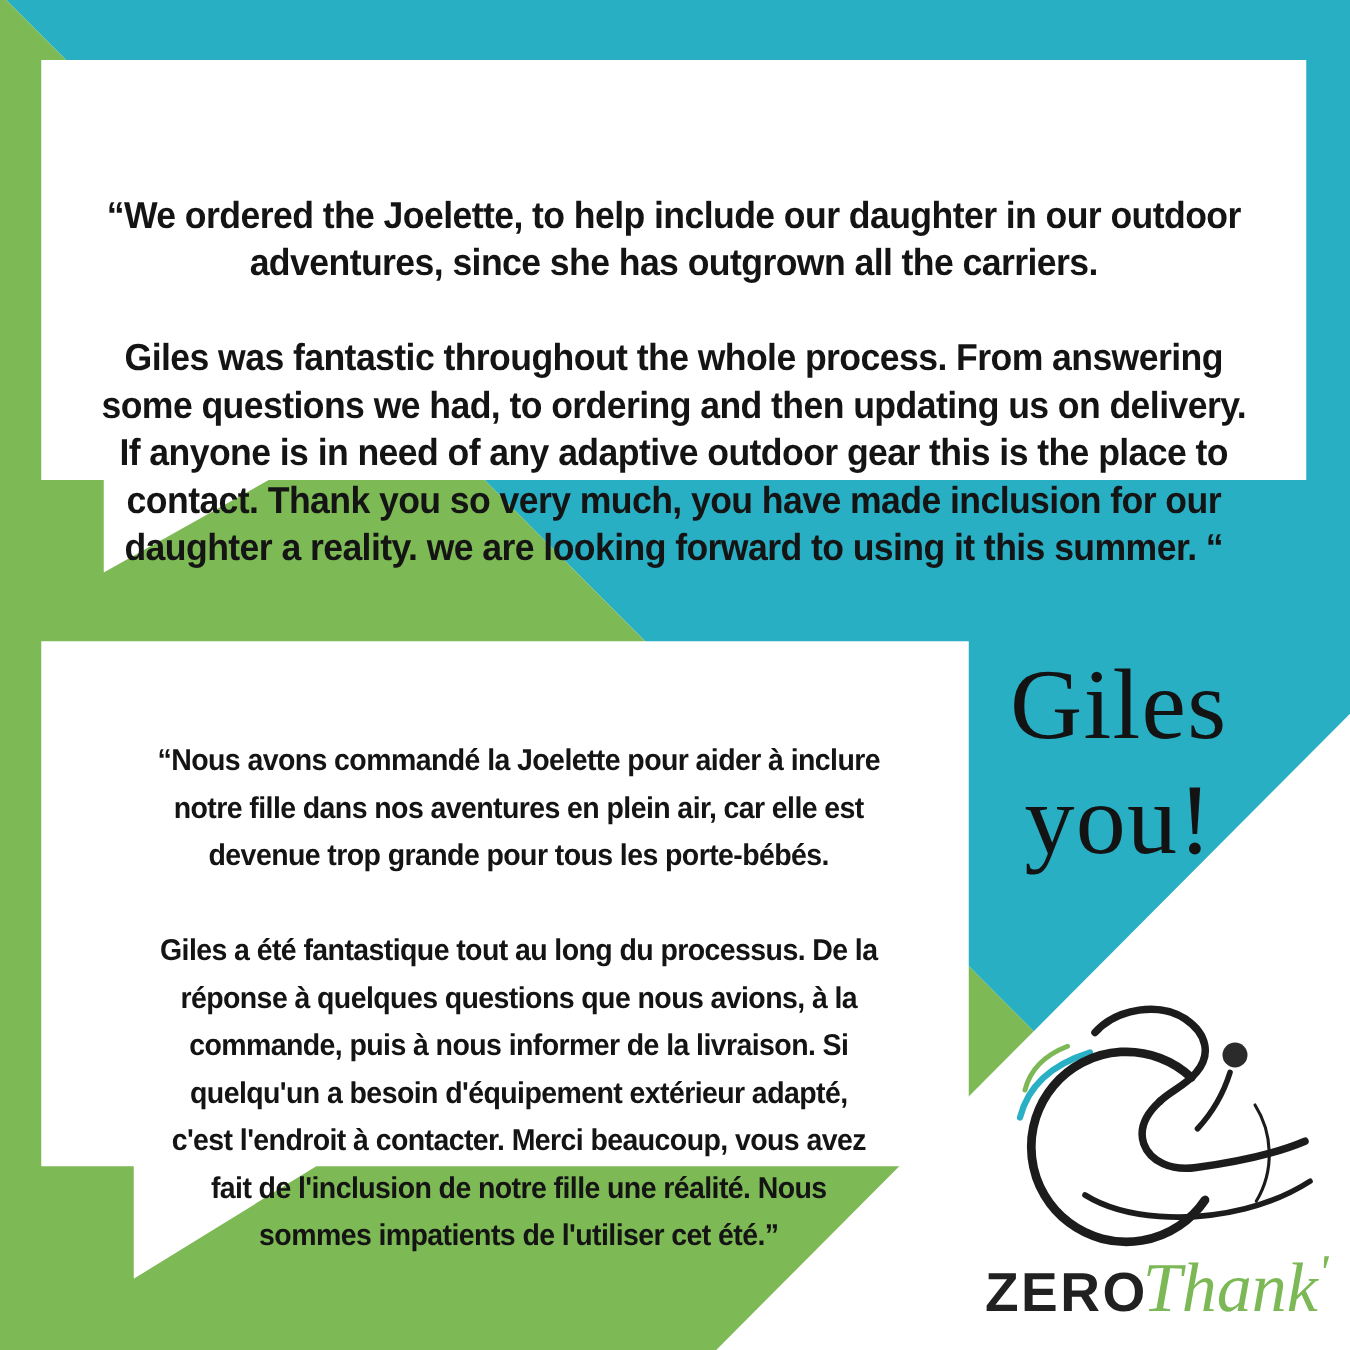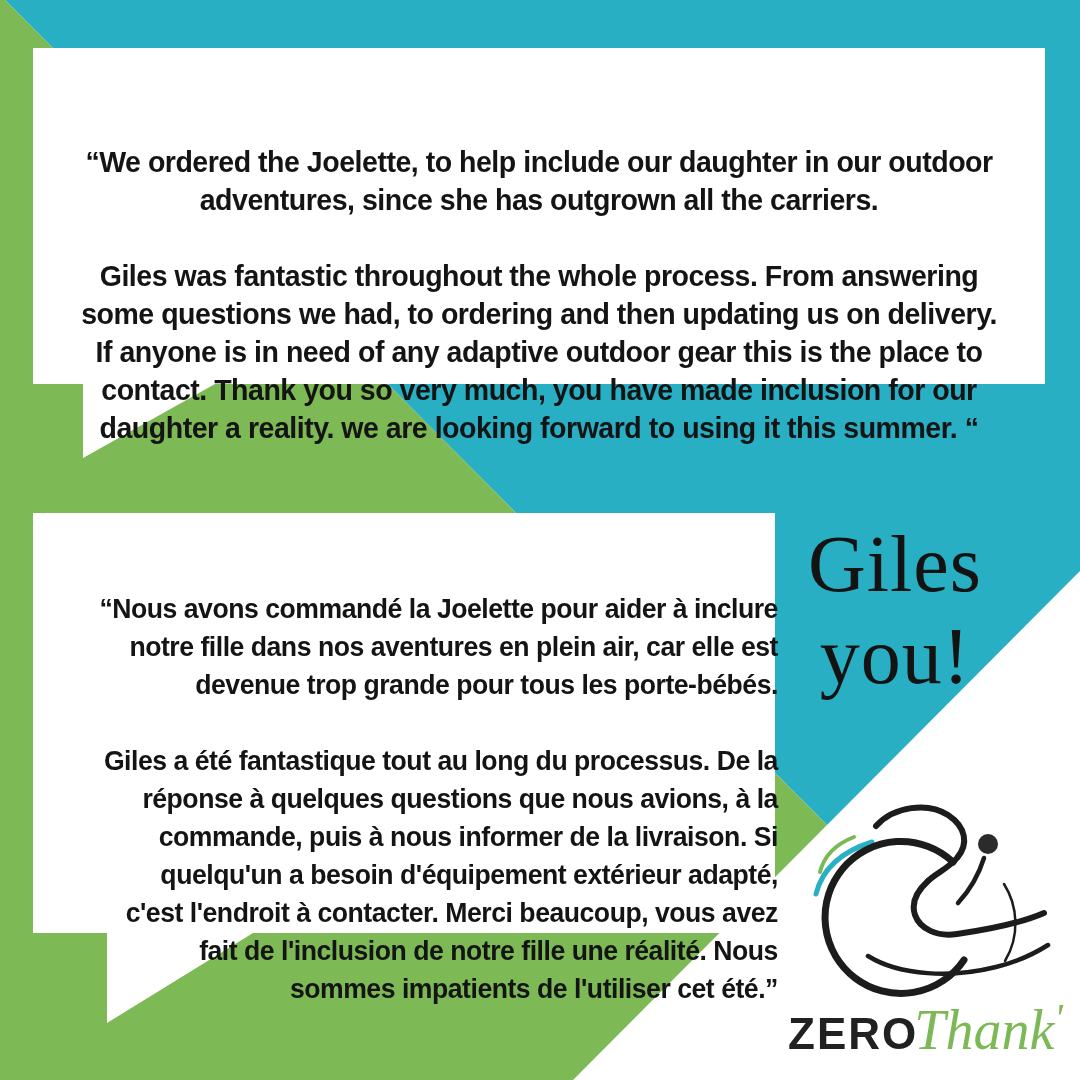--- a/index.html
+++ b/index.html
@@ -10,24 +10,24 @@
   .canvas{
     position:relative; width:1080px; height:1080px; overflow:hidden;
     background:#fff; font-family:"Liberation Sans", sans-serif;
   }
   .bg{position:absolute;inset:0;}
   .quote{
     position:absolute; text-align:center; white-space:pre;
     font-weight:bold; color:var(--body-text);
   }
   .quote-inner{transform:scaleX(0.95); transform-origin:50% 0;}
-  .quote-en{left:33px; top:49px; width:1012px; height:336px;
+  .quote-en{left:33px; top:60px; width:1012px; height:336px;
     font-size:30px; line-height:38px; letter-spacing:-0.5px; padding-top:18px;}
   .quote-fr{left:33px; top:513px; width:764px; height:420px;
-    font-size:28px; line-height:38px; letter-spacing:-0.5px; padding-top:1px;text-align:right;}
+    font-size:24px; line-height:38px; letter-spacing:-0.5px; padding-top:1px;}
   .serif-big{
     position:absolute; font-family:"Liberation Serif", serif; font-weight:normal;
     color:var(--serif-text); white-space:pre;
   }
   .merci{left:202px; top:381px; font-size:92px; line-height:92px;}
   .thankyou{left:775px; top:518px; width:240px; font-size:80px; line-height:92px;
     text-align:center; letter-spacing:1px;}
   .logo{position:absolute; left:780px; top:778px; width:300px; height:290px;}
   .logo svg{position:absolute; left:0; top:0;}
   .wordmark{position:absolute; left:8px; top:216px; width:290px; white-space:nowrap;}

